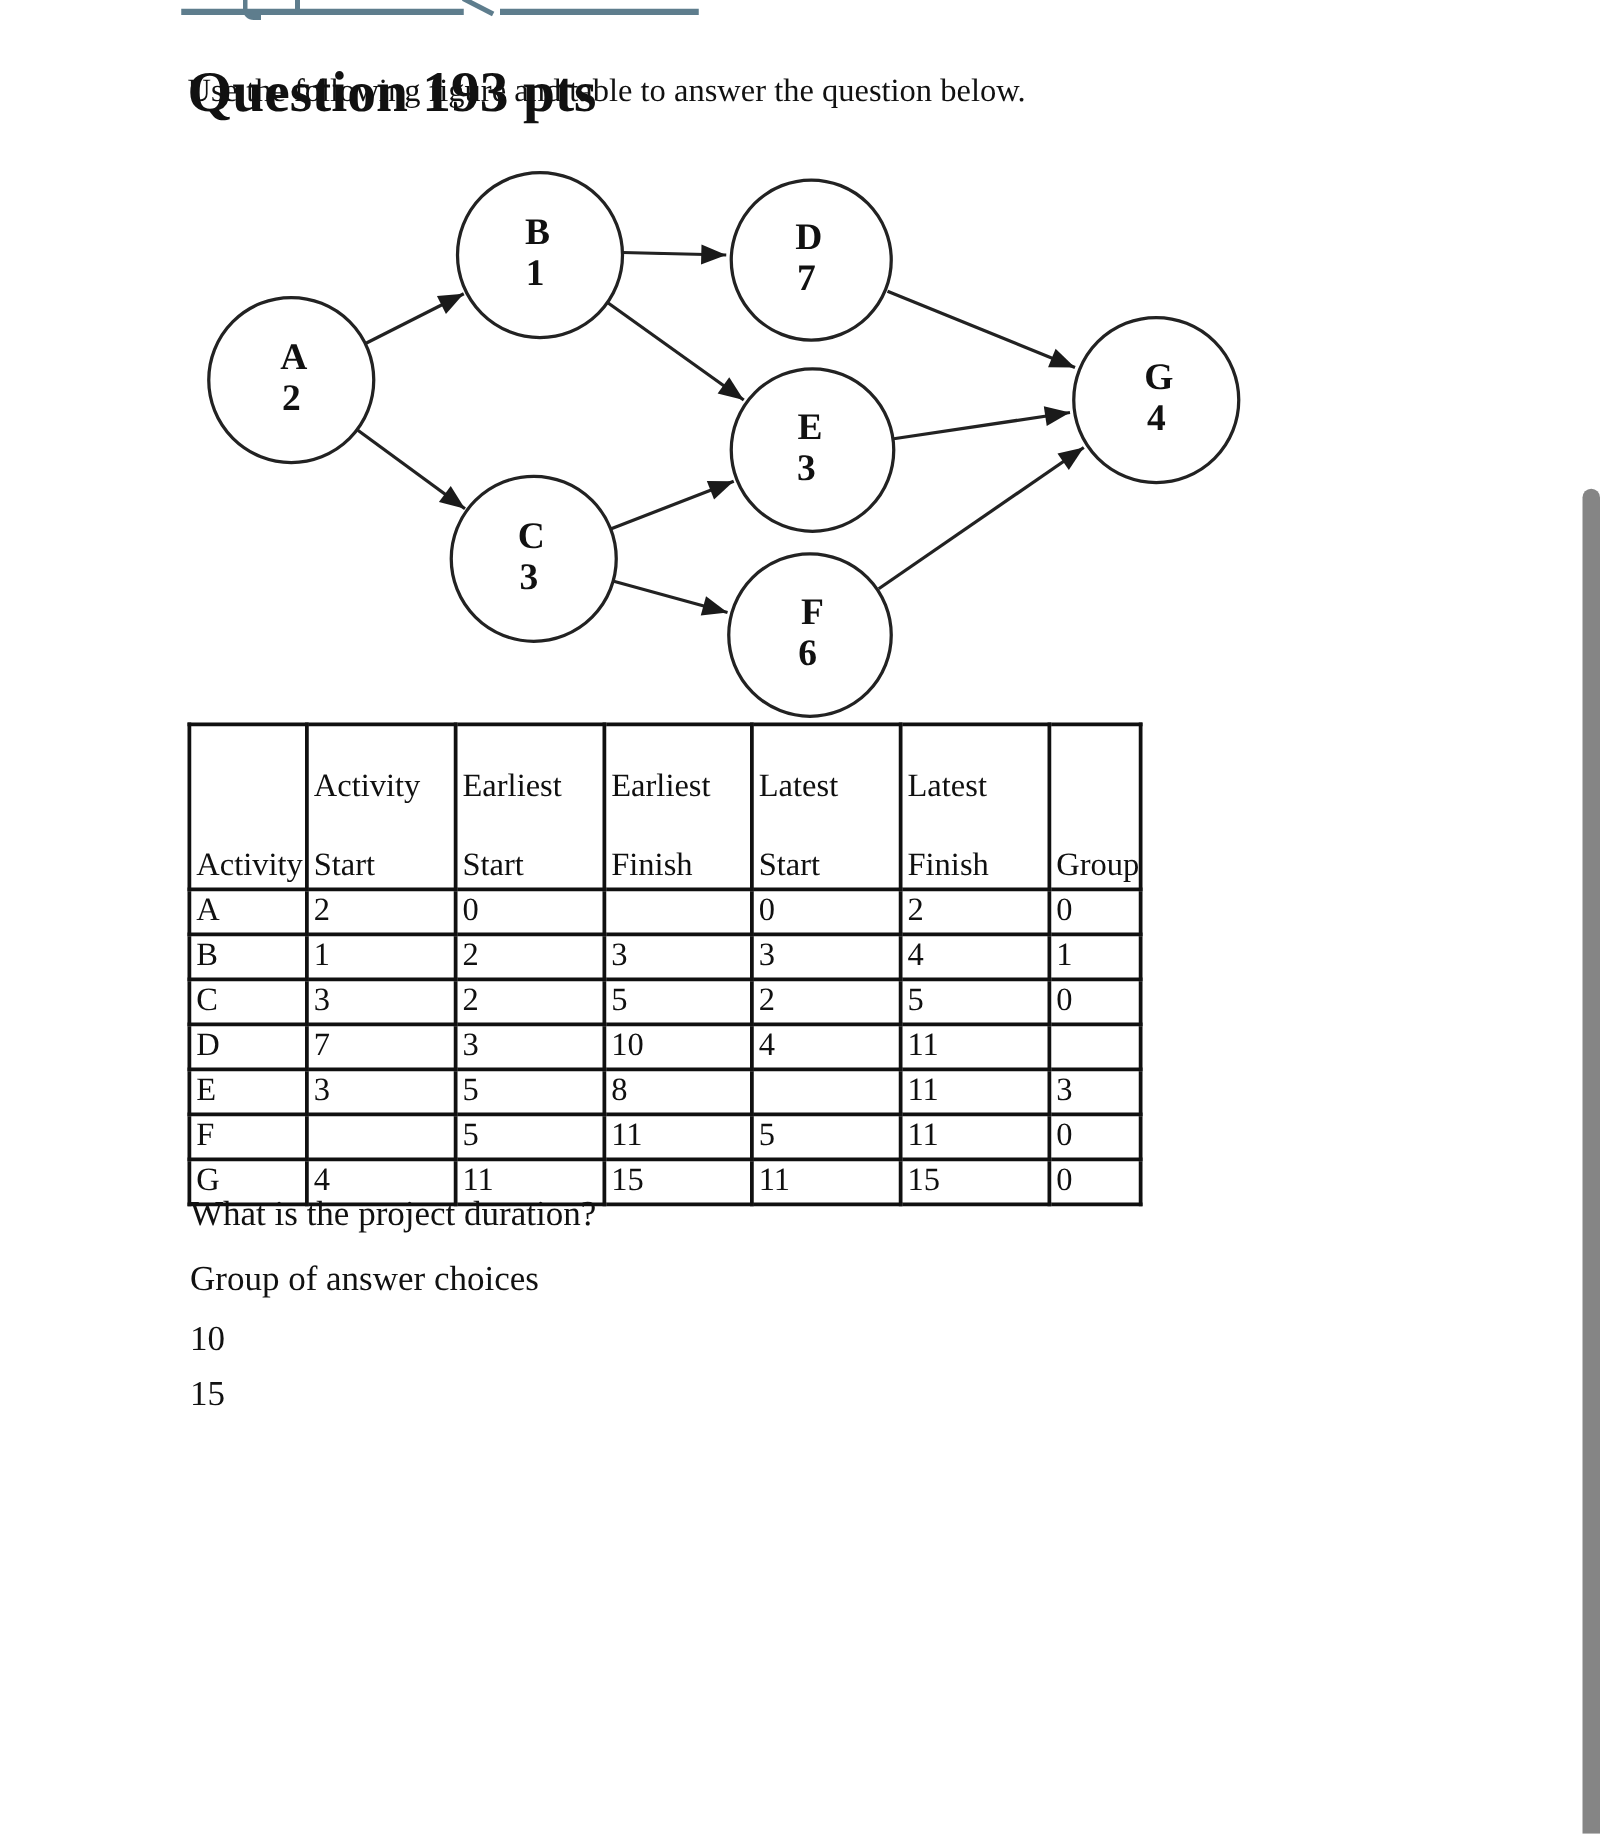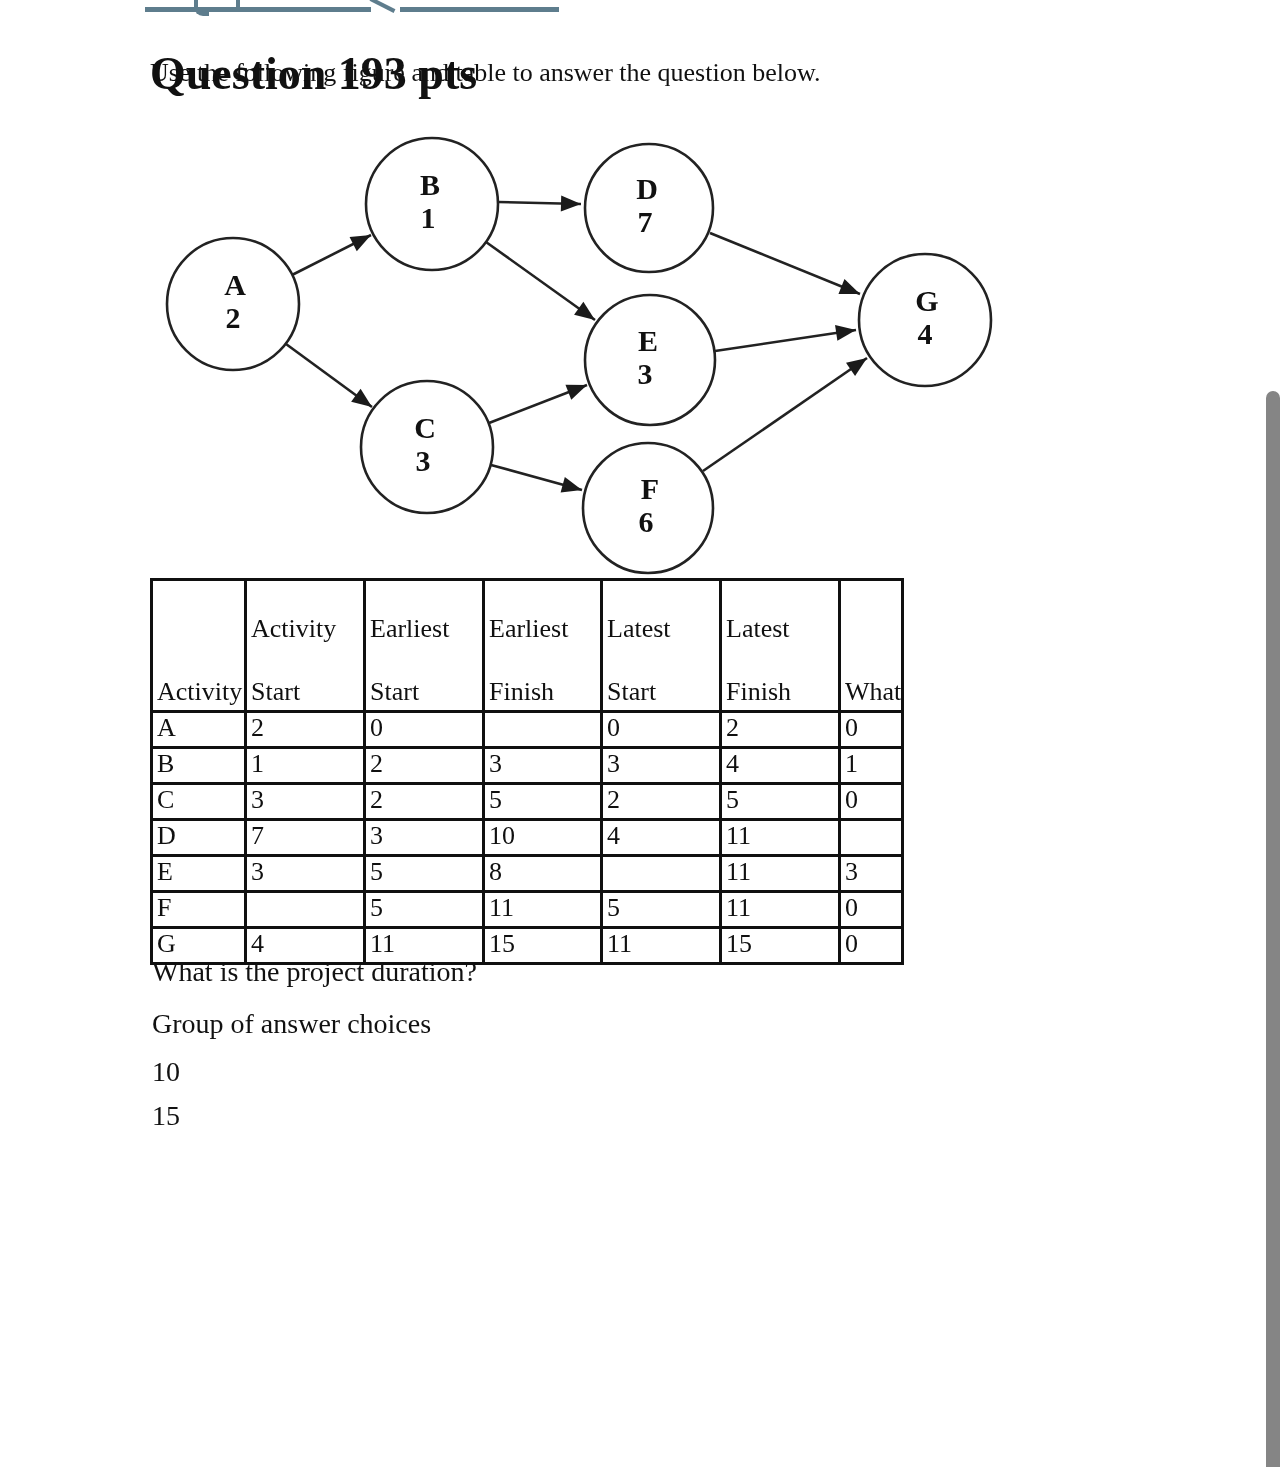--- a/index.html
+++ b/index.html
@@ -140,21 +140,21 @@
           <th>
             <div>Latest</div>
             <div>Start</div>
           </th>
           <th>
             <div>Latest</div>
             <div>Finish</div>
           </th>
           <th>
             <div></div>
-            <div>What</div>
+            <div>Group</div>
           </th>
         </tr>
       </thead>
     <tbody id="table-body">
         <tr>
           <td>A</td>
           <td>2</td>
           <td>0</td>
           <td></td>
           <td>0</td>

